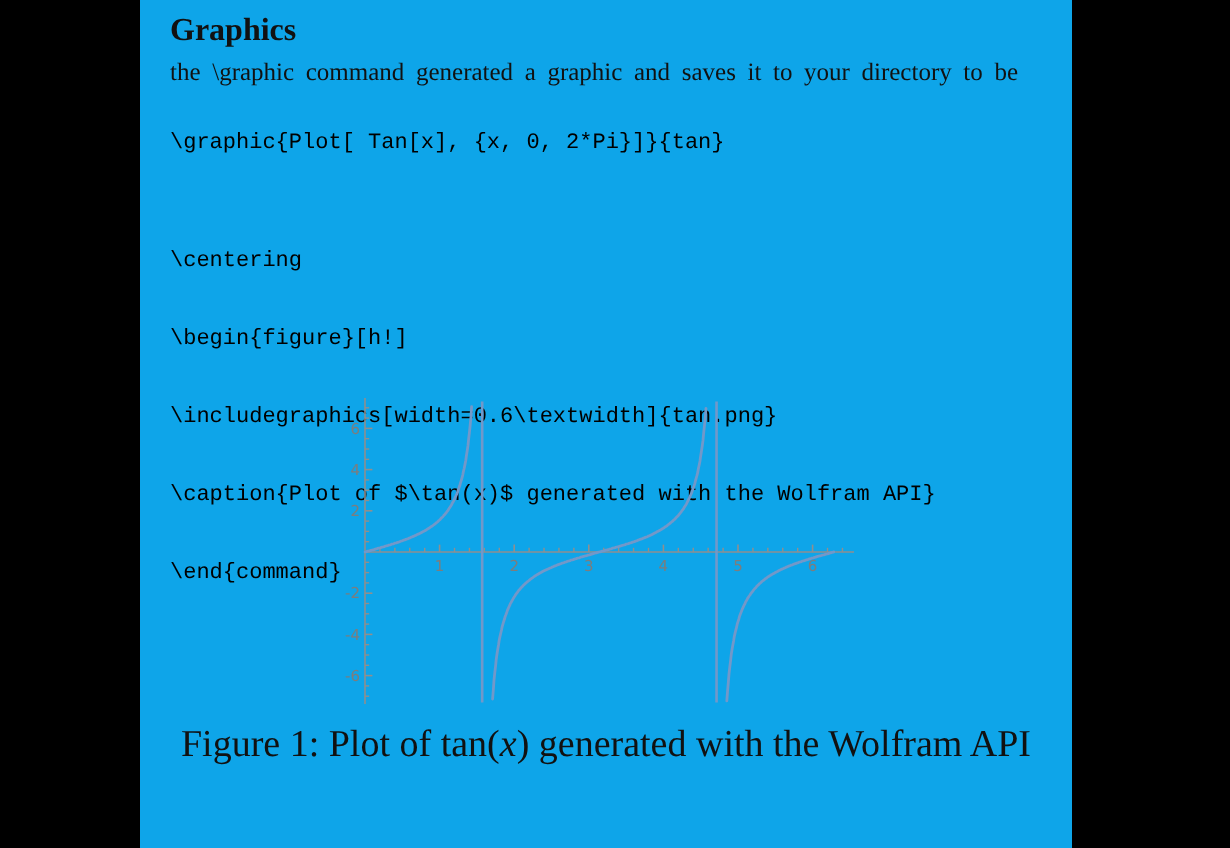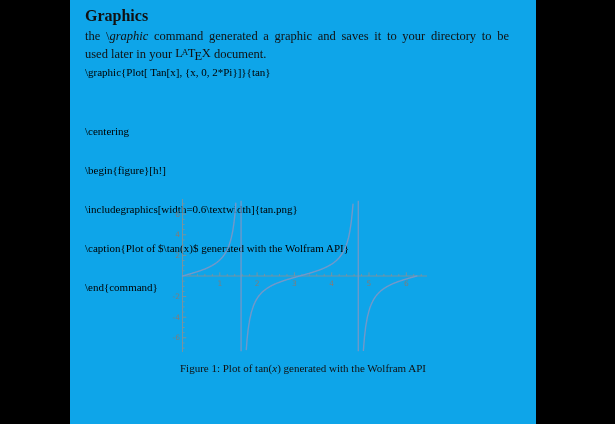--- a/index.html
+++ b/index.html
@@ -5,44 +5,43 @@
   html,body{margin:0;padding:0;}
   .screen{position:relative;width:615px;height:424px;background:#000;overflow:hidden;
           font-family:"Liberation Serif", serif;}
   .letterbox{position:absolute;top:0;height:424px;background:#000;}
   .letterbox.left{left:0;width:70px;}
   .letterbox.right{left:536px;width:79px;}
   .page{position:absolute;left:70px;top:0;width:466px;height:424px;background:#0ea5e9;color:#111;}
   .heading{position:absolute;left:15px;top:7px;font-size:16px;font-weight:bold;}
   .para{position:absolute;left:15px;top:29px;width:424px;font-size:12.5px;line-height:15.5px;}
   .para .justified{text-align:justify;text-align-last:justify;}
-  .cmd-italic{font-style:italic;}
+  .cmd-italic{}
   .lx-a{font-size:0.72em;vertical-align:0.33em;margin-left:-0.12em;margin-right:-0.06em;}
   .lx-e{vertical-align:-0.2em;margin-left:-0.08em;margin-right:-0.02em;}
-  .code{font-family:Liberation Serif, serif;font-size:11px;color:#000;white-space:pre;}
+  .code{font-family:Liberation Mono, monospace;font-size:11px;color:#000;white-space:pre;}
   .code-inline{position:absolute;left:15px;top:66px;}
   .code-block{position:absolute;left:15px;top:99px;line-height:13px;}
   .plot-wrap{position:absolute;left:95px;top:196px;width:300px;height:164px;}
-  .caption{position:absolute;left:0;top:362px;width:100%;text-align:center;font-size:11px;font-family:Liberation Serif, serif;}
+  .caption{position:absolute;left:0;top:362px;width:100%;text-align:center;font-size:19px;font-family:Liberation Serif, serif;}
   .var-italic{font-style:italic;}
 </style>
 </head>
 <body>
 
 <div class="screen">
   <div class="letterbox left"></div>
   <div class="letterbox right"></div>
 
   <div class="page">
 
     <div class="heading">Graphics</div>
 
     <div class="para">
       <div class="justified"><span>the </span><span>\</span><span class="cmd-italic">graphic</span><span> command generated a graphic and saves it to your directory to be</span></div>
-      <div><span>used later in your </span><span><span>L</span><span class="lx-a">A</span><span>T</span><span class="lx-e">E</span><span>X</span></span><span> document.</span></div>
     </div>
 
     <div class="code code-inline">\graphic{Plot[ Tan[x], {x, 0, 2*Pi}]}{tan}</div>
 
     <div class="code code-block">
       <div>\centering</div>
       <div>\begin{figure}[h!]</div>
       <div>\includegraphics[width=0.6\textwidth]{tan.png}</div>
       <div>\caption{Plot of $\tan(x)$ generated with the Wolfram API}</div>
       <div>\end{command}</div>

